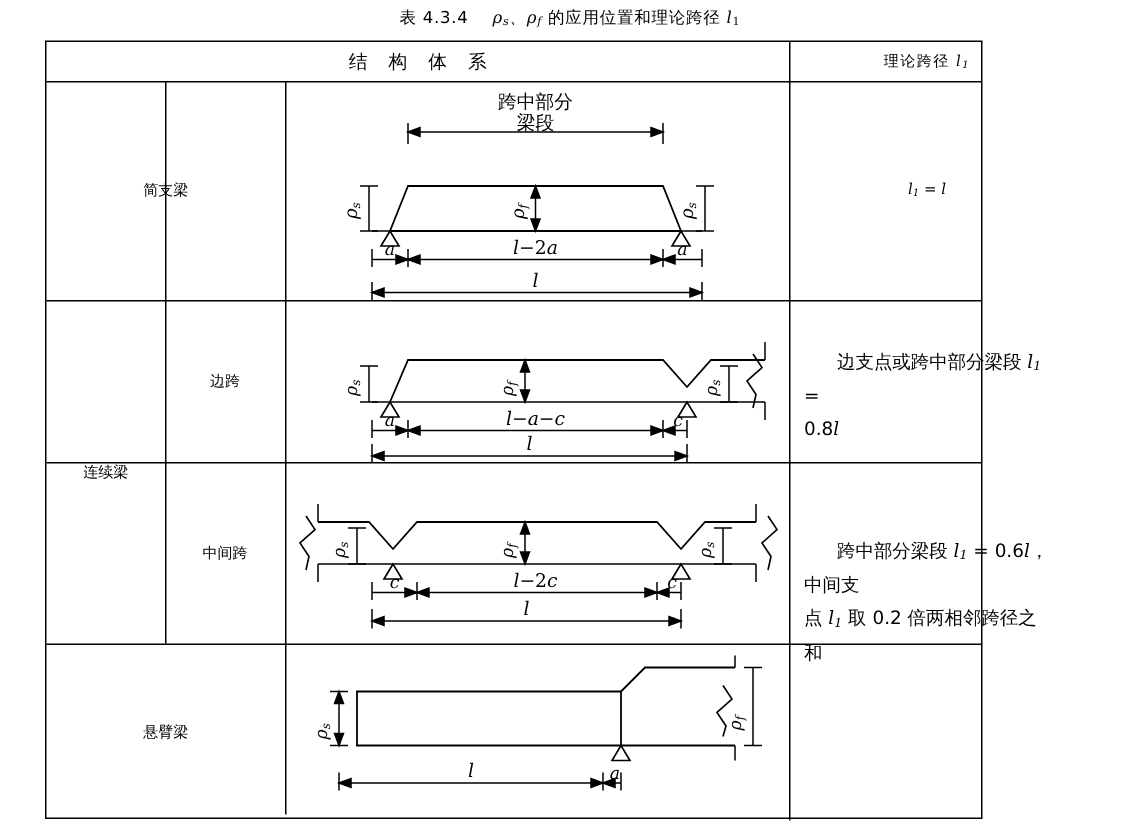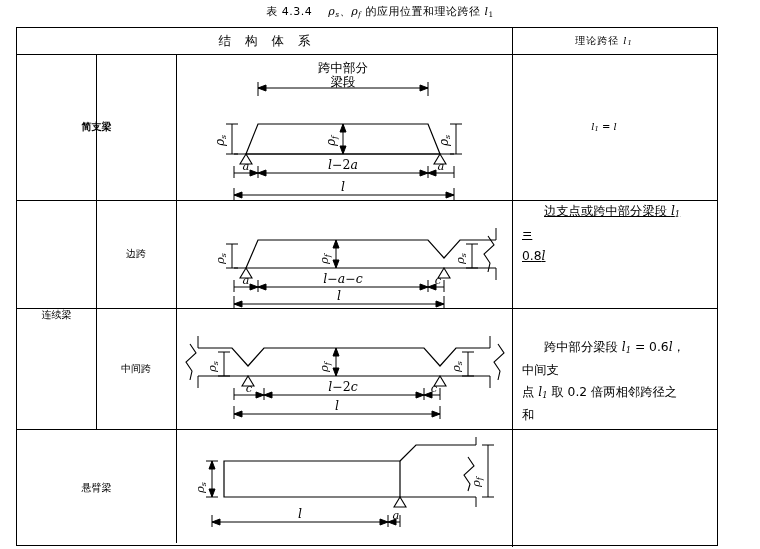--- a/index.html
+++ b/index.html
@@ -13,22 +13,22 @@
     position:absolute;left:0;top:4px;width:760px;
     text-align:center;font-size:11px;letter-spacing:.5px;
     white-space:nowrap;
   }
   #title .vv{font-style:italic;font-family:"DejaVu Serif","Liberation Serif",serif;}
   .sub{font-size:.68em;vertical-align:-.22em;font-style:normal;}
   .it{font-style:italic;font-family:"DejaVu Serif","Liberation Serif",serif;}
 
   
   #tbl{
-    position:absolute;left:16px;top:27px;
-    width:702px;height:519px;
+    position:absolute;left:30px;top:27px;
+    width:625px;height:519px;
     border:1.6px solid #000;box-sizing:border-box;
   }
   .hline{position:absolute;left:0;width:100%;height:0;border-top:1.3px solid #000;}
   .vline{position:absolute;top:0;width:0;border-left:1.3px solid #000;}
 
   .cell{position:absolute;box-sizing:border-box;
         display:flex;align-items:center;justify-content:center;
         font-size:10px;}
   .hdr{font-size:12.5px;letter-spacing:5px;text-indent:5px;}
   .rcell{display:block;padding:0 10px;line-height:1.85;font-size:12.3px;
@@ -64,21 +64,21 @@
 
   <div class="vline" style="left:79px;top:26px;height:375px;"></div>
   <div class="vline" style="left:159px;top:26px;height:489px;"></div>
   <div class="vline" style="left:495px;top:0;height:519px;"></div>
 
   <div class="cell hdr" style="left:0;top:0;width:495px;height:26px;">结 构 体 系</div>
   <div class="cell" style="left:495px;top:0;width:184px;height:26px;">
     <span style="letter-spacing:1px;">理论跨径&nbsp;<i class="it">l</i><span class="sub it">1</span></span>
   </div>
 
-  <div class="cell" style="left:0;top:26px;width:159px;height:146px;font-weight:bold;">简支梁</div>
+  <div class="cell" style="left:0;top:26px;width:159px;height:146px;">简支梁</div>
 
   <div class="dia" style="left:159px;top:26px;width:336px;height:146px;text-align:center;">
     <svg width="336" height="146" viewBox="0 0 336 146">
       <g fill="none" stroke="#000" stroke-width="1.1">
 
         <path d="M70,100 L82,70 L252,70 L264,100 Z" stroke-width="1.2"></path>
 
         <line x1="58" y1="100" x2="278" y2="100"></line>
 
         <path d="M70,100 L64,110 L76,110 Z" stroke-width="1.1"></path>
@@ -224,21 +224,21 @@
         <line x1="58" y1="104" x2="268" y2="104"></line>
         <line x1="58" y1="108" x2="58" y2="96"></line>
         <line x1="268" y1="108" x2="268" y2="96"></line>
         <path d="M58,104 L66,101 L66,107 Z" fill="#000"></path>
         <path d="M268,104 L260,101 L260,107 Z" fill="#000"></path>
       </g>
       <text x="163" y="100" font-size="12.5" text-anchor="middle" font-style="italic">l</text>
     </svg>
   </div>
 
-  <div class="cell rcell" style="left:495px;top:172px;width:184px;height:108px;text-decoration:underline;">
+  <div class="cell rcell" style="left:495px;top:172px;width:184px;height:108px;padding-top:30px;">
     <span class="ind">边支点或跨中部分梁段 <i class="it">l</i><span class="sub it">1</span> =</span>
     <span>0.8<i class="it">l</i></span>
   </div>
 
   <div class="cell" style="left:79px;top:280px;width:80px;height:121px;">中间跨</div>
 
   <div class="dia" style="left:159px;top:280px;width:336px;height:121px;">
     <svg width="336" height="121" viewBox="0 0 336 121">
       <g fill="none" stroke="#000" stroke-width="1.1">
 
@@ -304,21 +304,21 @@
         <line x1="58" y1="106" x2="264" y2="106"></line>
         <line x1="58" y1="111" x2="58" y2="98"></line>
         <line x1="264" y1="111" x2="264" y2="98"></line>
         <path d="M58,106 L66,103 L66,109 Z" fill="#000"></path>
         <path d="M264,106 L256,103 L256,109 Z" fill="#000"></path>
       </g>
       <text x="161" y="102" font-size="12.5" text-anchor="middle" font-style="italic">l</text>
     </svg>
   </div>
 
-  <div class="cell rcell" style="left:495px;top:280px;width:184px;height:121px;padding-top:28px;">
+  <div class="cell rcell" style="left:495px;top:280px;width:184px;height:121px;padding-top:48px;">
     <span class="ind">跨中部分梁段 <i class="it">l</i><span class="sub it">1</span> = 0.6<i class="it">l</i>，中间支</span>
     <span>点 <i class="it">l</i><span class="sub it">1</span> 取 0.2 倍两相邻跨径之和</span>
   </div>
 
   <div class="cell" style="left:0;top:401px;width:159px;height:118px;">悬臂梁</div>
 
   <div class="dia" style="left:159px;top:401px;width:336px;height:118px;">
     <svg width="336" height="118" viewBox="0 0 336 118">
       <g fill="none" stroke="#000" stroke-width="1.2">
 

